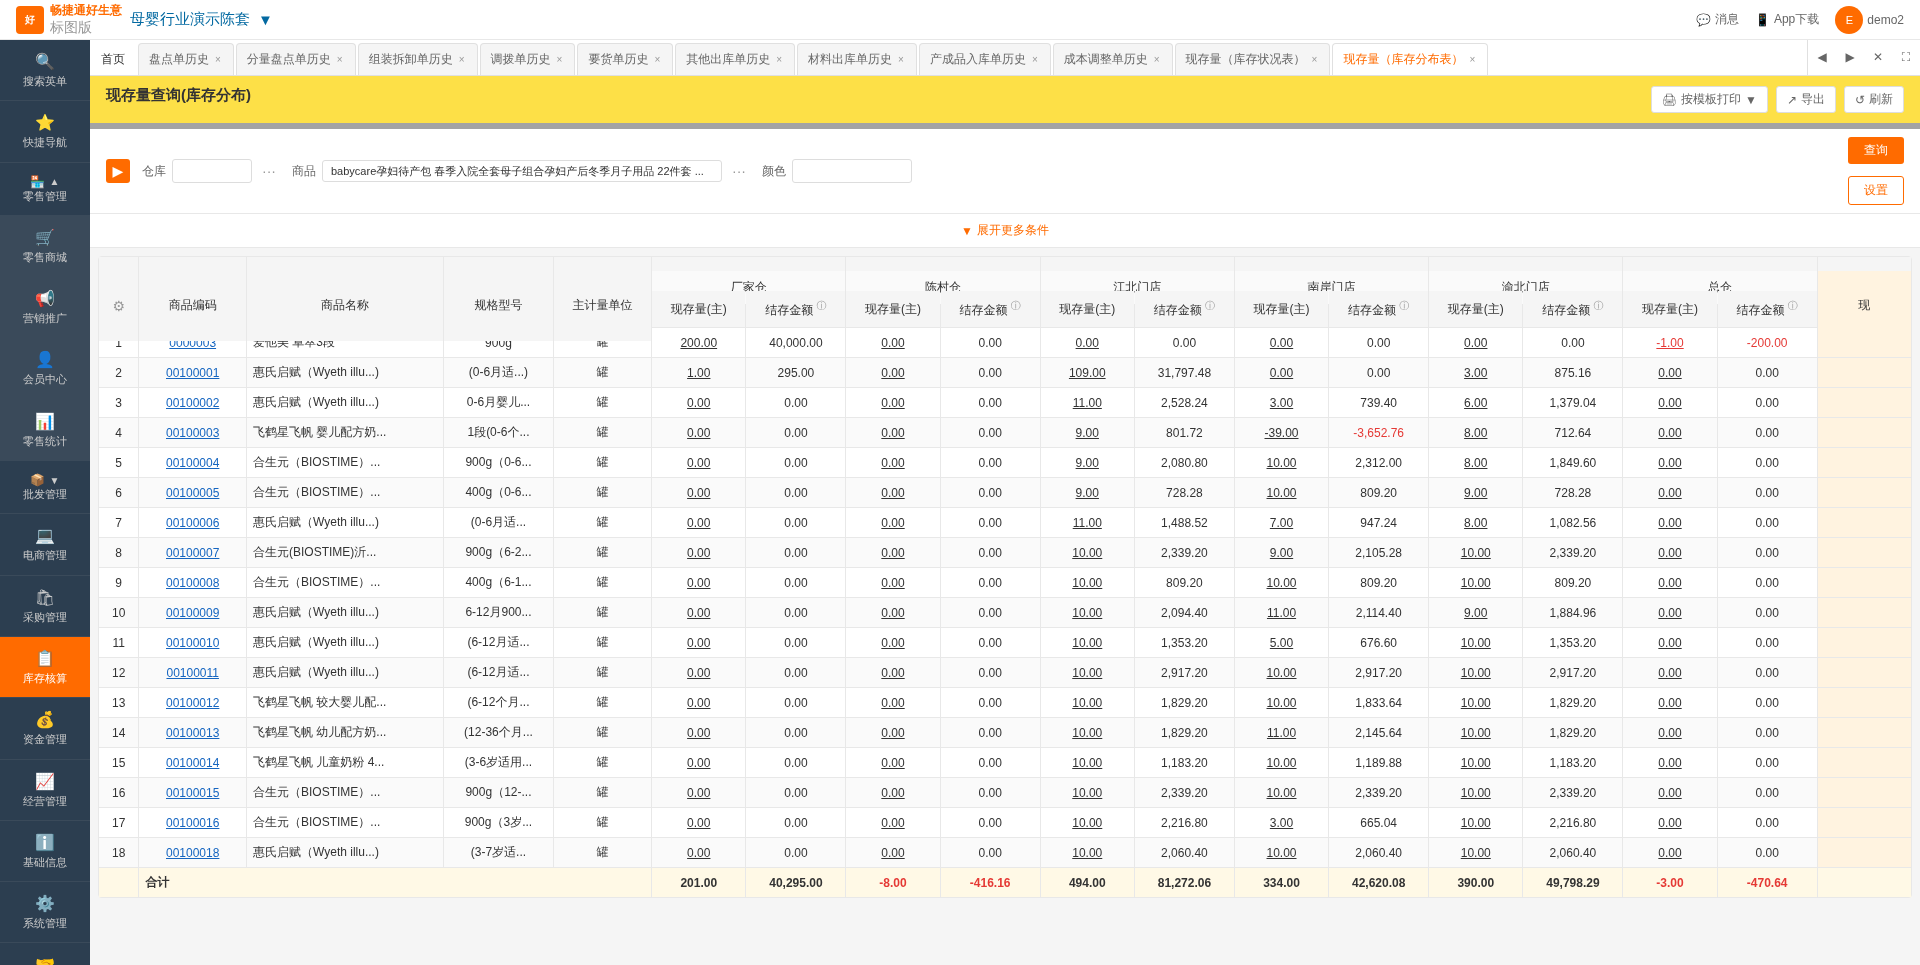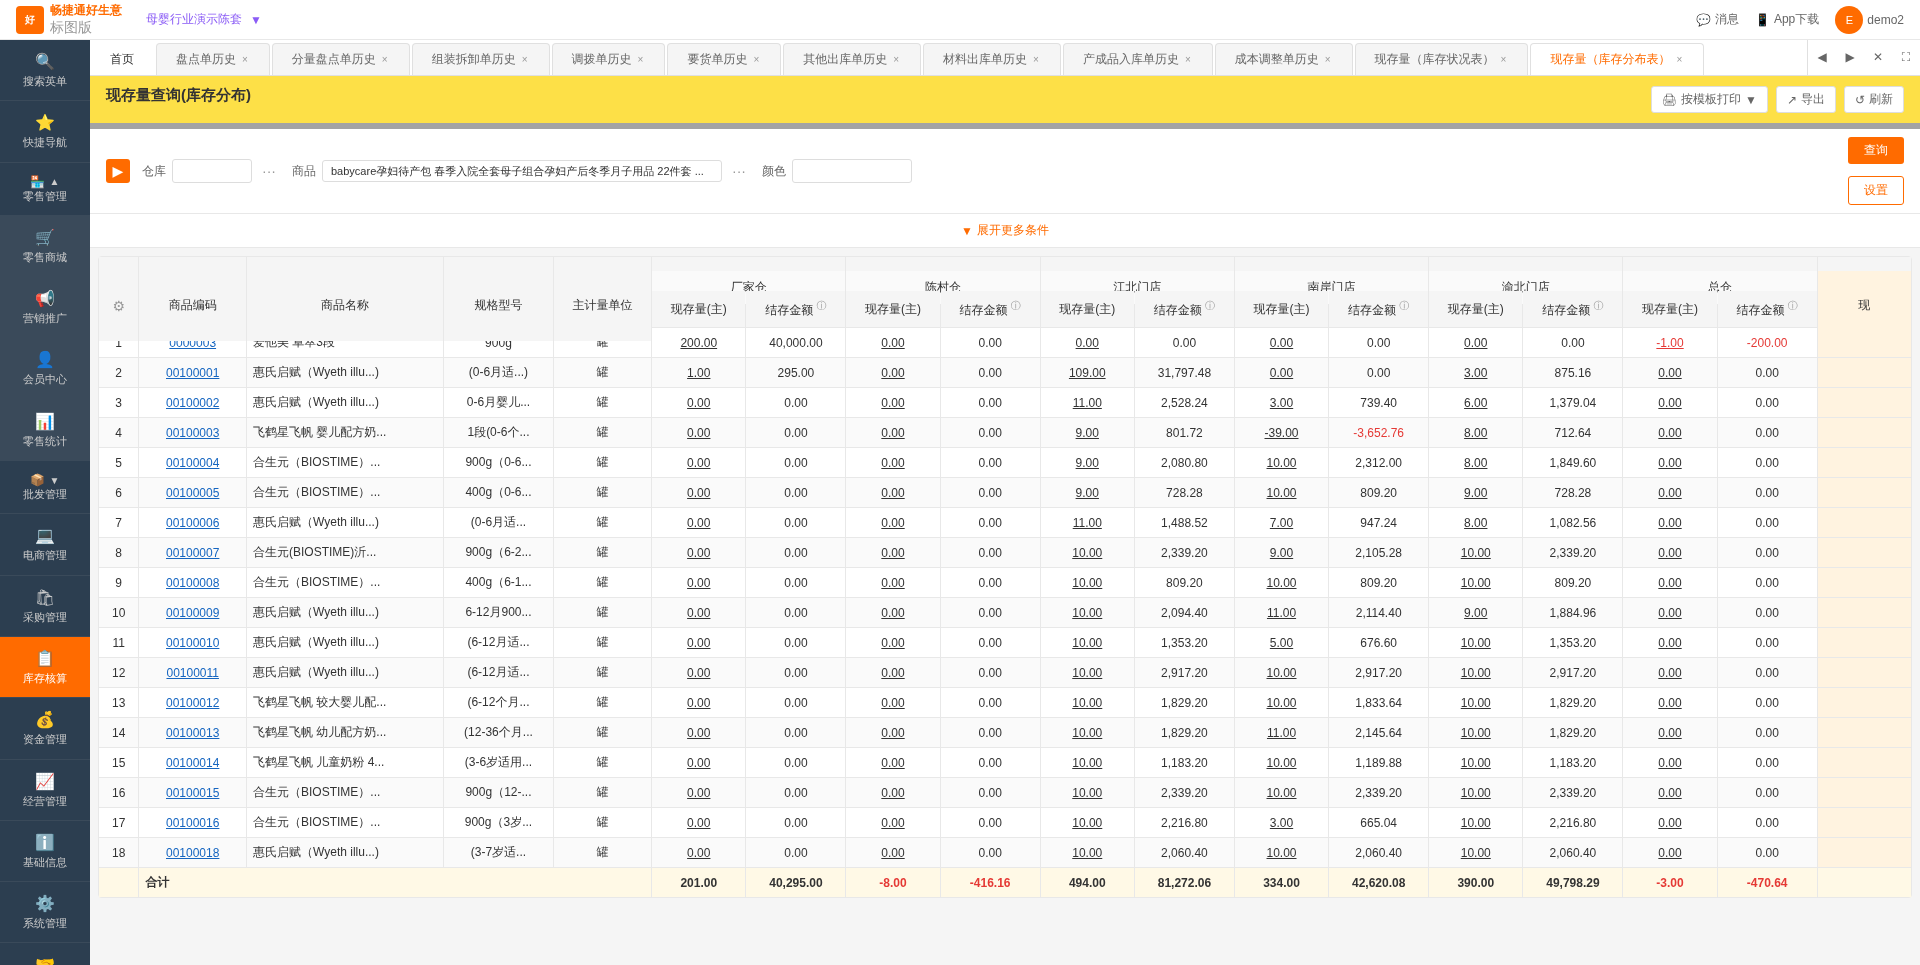--- a/index.html
+++ b/index.html
@@ -24,21 +24,21 @@
     .sidebar-item.active { background: #ff6b00; color: #fff; }
     .sidebar-item .item-icon { font-size: 16px; margin-bottom: 3px; }
     .sidebar-item-label { font-size: 11px; line-height: 1.3; }
 
     
     .content-area { flex: 1; display: flex; flex-direction: column; overflow: hidden; }
     
     
     .tab-bar { height: 36px; background: #fff; display: flex; align-items: flex-end; border-bottom: 1px solid #e0e0e0; overflow-x: auto; flex-shrink: 0; }
     .tab-bar::-webkit-scrollbar { display: none; }
-    .tab-item { display: flex; align-items: center; gap: 4px; padding: 0 19px; height: 32px; border: 1px solid #e0e0e0; border-bottom: none; background: #f5f5f5; color: #666; font-size: 12px; cursor: pointer; white-space: nowrap; margin-right: 2px; border-radius: 4px 4px 0 0; flex-shrink: 0; }
+    .tab-item { display: flex; align-items: center; gap: 4px; padding: 0 10px; height: 32px; border: 1px solid #e0e0e0; border-bottom: none; background: #f5f5f5; color: #666; font-size: 12px; cursor: pointer; white-space: nowrap; margin-right: 2px; border-radius: 4px 4px 0 0; flex-shrink: 0; }
     .tab-item.active { background: #fff; color: #ff6b00; border-bottom-color: #fff; font-weight: 500; }
     .tab-item.home { background: #fff; color: #333; border-color: transparent; }
     .tab-close { color: #999; font-size: 10px; cursor: pointer; padding: 1px 2px; border-radius: 2px; }
     .tab-nav-btns { display: flex; align-items: center; margin-left: auto; flex-shrink: 0; border-left: 1px solid #e0e0e0; }
     .tab-nav-btn { width: 28px; height: 36px; display: flex; align-items: center; justify-content: center; cursor: pointer; color: #666; font-size: 12px; }
 
     
     .page-content { flex: 1; overflow-y: auto; background: #f5f5f5; padding: 0; }
     
     
@@ -104,21 +104,21 @@
 
 <div class="top-bar">
   <div class="top-bar-left">
     <div class="logo-area">
       <div class="logo-icon">好</div>
       <div>
         <div class="logo-text">畅捷通好生意</div>
         <div style="font-size:14px;color:#999;">标图版</div>
       </div>
     </div>
-    <div style="margin-left:16px;display:flex;align-items:center;gap:8px;color:#8b5cf6;font-size:12px;">
+    <div style="display:flex;align-items:center;gap:8px;color:#0369a1;font-size:15px;">
       <span>母婴行业演示陈套</span>
       <span>▼</span>
     </div>
   </div>
   <div class="top-bar-right">
     <div class="top-bar-btn">
       <span>💬</span>
       <span>消息</span>
     </div>
     <div class="top-bar-btn">

